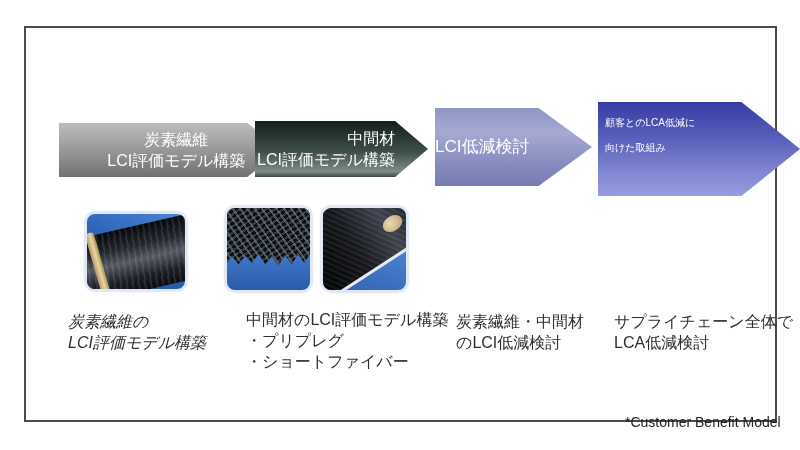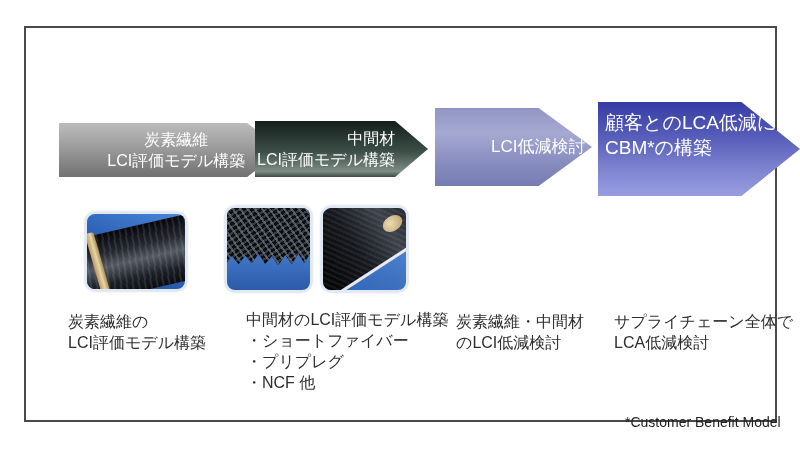--- a/index.html
+++ b/index.html
@@ -25,28 +25,28 @@
     left:229px;top:93px;width:173px;height:56px;
     clip-path:polygon(0 0,81% 0,100% 50%,81% 100%,0 100%);
     background:linear-gradient(180deg,#141e1b 0%,#3d4f48 55%,#7e8d85 90%,#3a4a44 100%);
   }
   .arrow-2 .lines{width:81%;text-align:right;font-size:16px;line-height:21px;white-space:nowrap;}
   .arrow-3{
     left:409px;top:80px;width:157px;height:78px;
     clip-path:polygon(0 0,66% 0,100% 50%,66% 100%,0 100%);
     background:linear-gradient(180deg,#9095c3 0%,#a6a9d2 32%,#8489bc 75%,#767cb3 100%);
   }
-  .arrow-3 .lines{padding-left:8px;text-align:left;font-size:17px;line-height:22px;white-space:nowrap;margin-left:48px;}
+  .arrow-3 .lines{text-align:left;font-size:17px;line-height:22px;white-space:nowrap;}
   .arrow-4{
     left:572px;top:74px;width:202px;height:94px;
     clip-path:polygon(0 0,71% 0,100% 50%,71% 100%,0 100%);
     background:linear-gradient(180deg,#373ca4 0%,#555bb8 35%,#8287d2 75%,#989de2 100%);
     justify-content:flex-start;
   }
-  .arrow-4 .lines{padding:8px 0 0 7px;text-align:left;font-size:19px;line-height:25px;white-space:nowrap;}
+  .arrow-4 .lines{padding:8px 0 0 7px;text-align:left;font-size:10px;line-height:25px;white-space:nowrap;}
   
   .photo{
     position:absolute;border:2px solid #dfe8f4;border-radius:10px;
     box-shadow:0 0 2px rgba(40,70,130,.45);overflow:hidden;box-sizing:border-box;
   }
   .photo-1{left:59px;top:184px;width:102px;height:79px;
     background:linear-gradient(205deg,#4a86d8 0%,#2b60b4 55%,#1e4a94 100%);}
   .photo-1 .cyl{
     position:absolute;left:-16%;top:14%;width:145%;height:86%;
     transform:rotate(-13deg);
@@ -77,21 +77,21 @@
       repeating-linear-gradient(57deg,rgba(255,255,255,.07) 0 2px,rgba(255,255,255,0) 2px 5px),
       linear-gradient(90deg,#000 0%,#15171c 40%,#3d424c 68%,#12141a 100%);
     border-bottom:3px solid #e8eaee;
   }
   .photo-3 .core{
     position:absolute;right:3px;top:8px;width:21px;height:15px;border-radius:50%;
     background:radial-gradient(circle at 40% 40%,#ecdcb4,#b39a67);transform:rotate(-33deg);
   }
   
   .desc{position:absolute;font-size:16px;line-height:21px;color:#2e2e2e;white-space:nowrap;}
-  .desc-1{left:42px;top:283px;}
+  .desc-1{left:42px;top:283px;font-style:italic;}
   .desc-2{left:220px;top:281px;}
   .desc-3{left:430px;top:283px;}
   .desc-4{left:588px;top:283px;}
   .footnote{position:absolute;left:599px;top:386px;font-size:14px;color:#1f1f1f;white-space:nowrap;}
 </style>
 </head>
 <body>
 
 <div class="canvas">
   <div class="frame">
@@ -112,21 +112,21 @@
 
     <div class="arrow arrow-3">
       <div class="lines">
         <div>LCI低減検討</div>
       </div>
     </div>
 
     <div class="arrow arrow-4">
       <div class="lines">
         <div>顧客とのLCA低減に</div>
-        <div>CBM*の構築</div>
+        <div>向けた取組み</div>
       </div>
     </div>
 
     <div class="photo photo-1">
       <div class="cyl"></div>
       <div class="ring"></div>
     </div>
     <div class="photo photo-2">
       <div class="chips"></div>
     </div>
@@ -135,23 +135,22 @@
       <div class="core"></div>
     </div>
 
     <div class="desc desc-1">
       <div>炭素繊維の</div>
       <div>LCI評価モデル構築</div>
     </div>
 
     <div class="desc desc-2">
       <div>中間材のLCI評価モデル構築</div>
+      <div>・プリプレグ</div>
       <div>・ショートファイバー</div>
-      <div>・プリプレグ</div>
-      <div>・NCF 他</div>
     </div>
 
     <div class="desc desc-3">
       <div>炭素繊維・中間材</div>
       <div>のLCI低減検討</div>
     </div>
 
     <div class="desc desc-4">
       <div>サプライチェーン全体で</div>
       <div>LCA低減検討</div>

